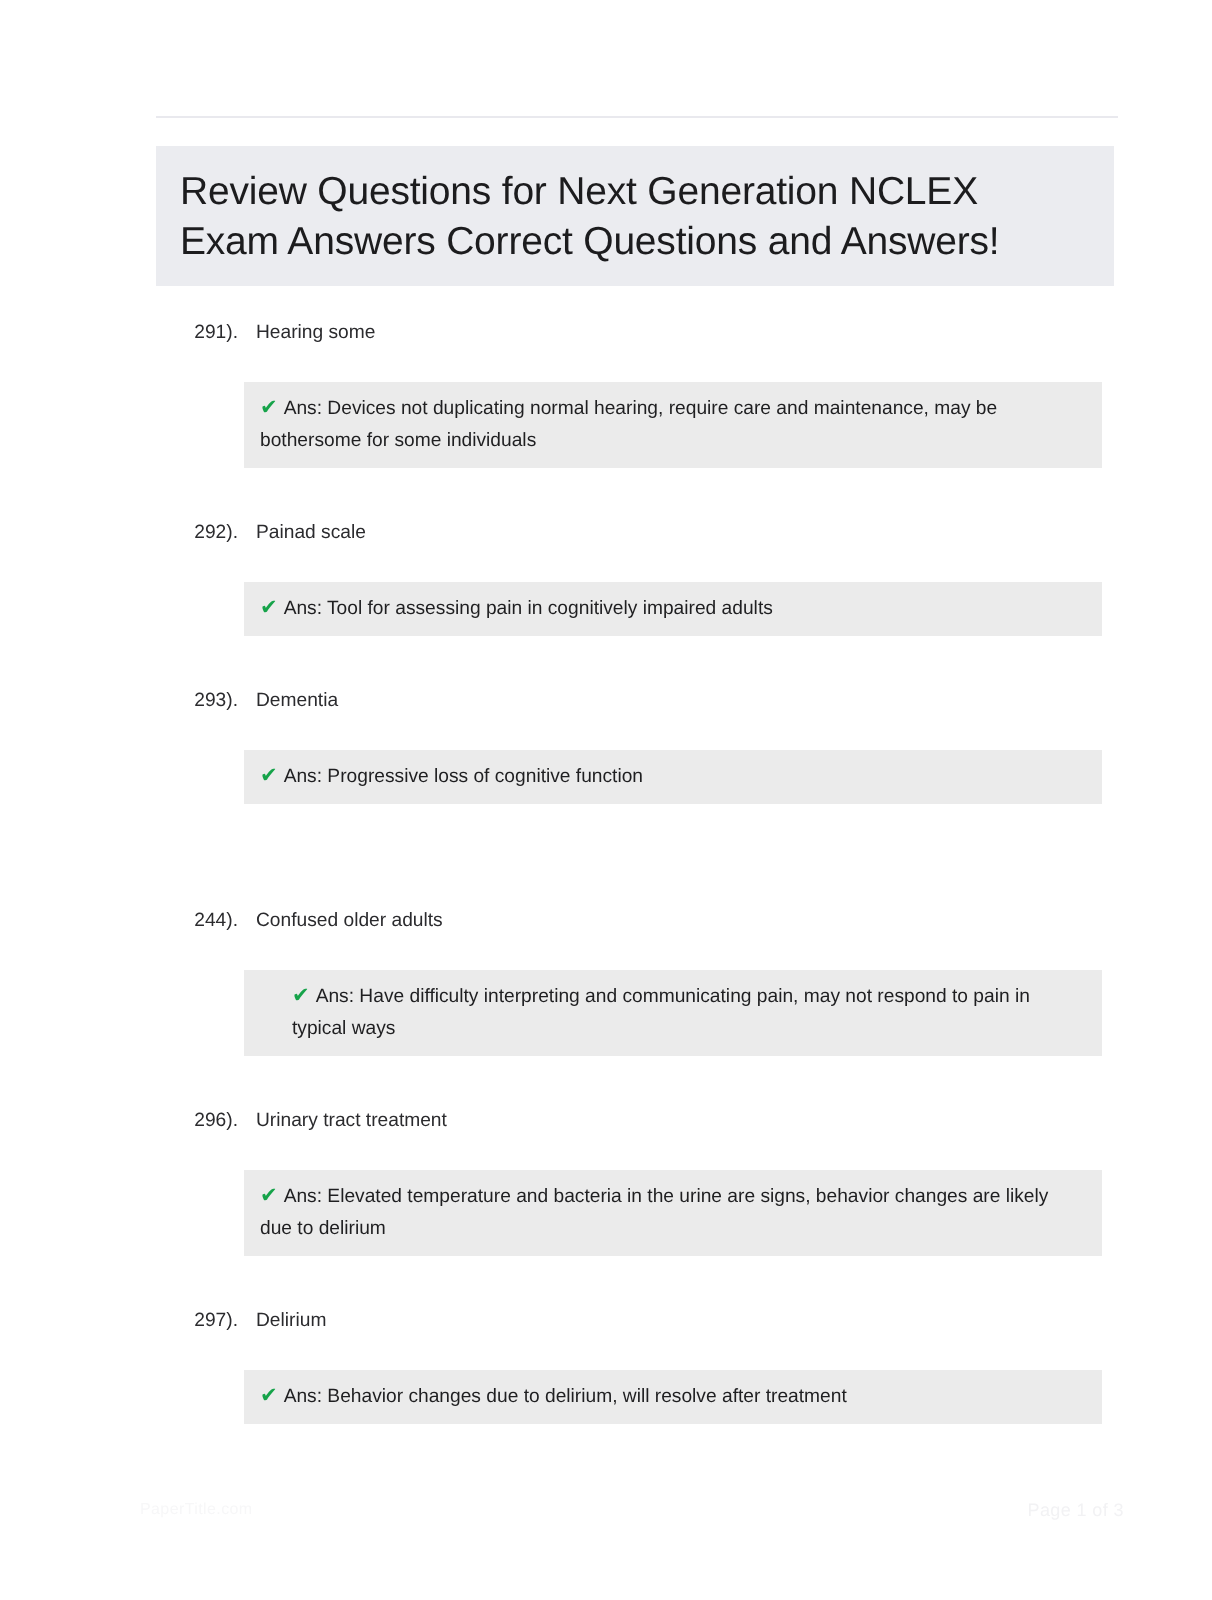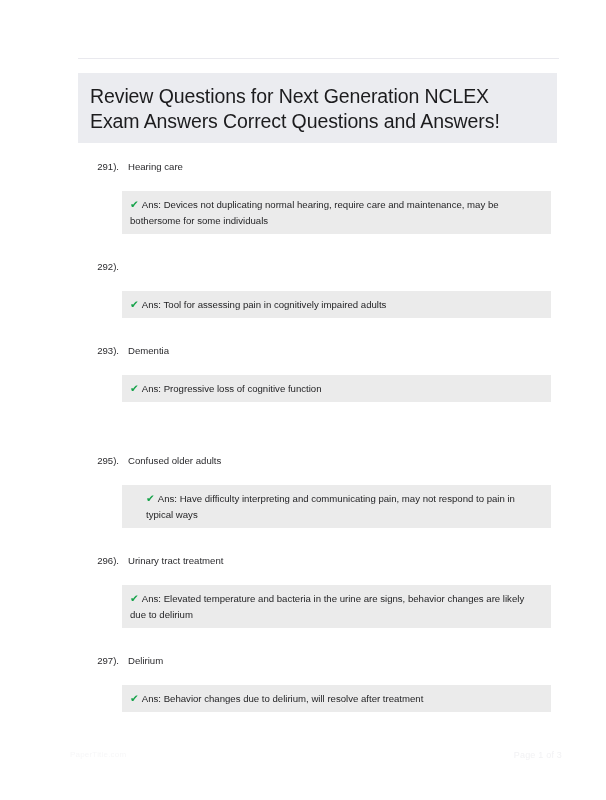--- a/index.html
+++ b/index.html
@@ -148,50 +148,51 @@
   <div class="top-rule"></div>
 
   <div class="title-banner" style="background: rgb(235, 236, 240);">
     <div class="title-text">Review Questions for Next Generation NCLEX Exam Answers Correct Questions and Answers!</div>
   </div>
 
   <div class="content" id="question-list">
       <div class="qa-item">
         <div class="q-row">
           <div class="q-number">291).</div>
-          <div class="q-text">Hearing care</div>
+          <div class="q-text">Hearing some</div>
         </div>
         <div class="ans-box" style="background: rgb(235, 235, 235);">
           <div class="ans-line"><span class="check-icon" style="color: rgb(22, 163, 74);">✔</span><span>Ans: Devices not duplicating normal hearing, require care and maintenance, may be bothersome for some individuals</span></div>
         </div>
       </div>
       <div class="gap-after"></div>
       <div class="qa-item">
         <div class="q-row">
           <div class="q-number">292).</div>
+          <div class="q-text">Painad scale</div>
         </div>
         <div class="ans-box" style="background: rgb(235, 235, 235);">
           <div class="ans-line"><span class="check-icon" style="color: rgb(22, 163, 74);">✔</span><span>Ans: Tool for assessing pain in cognitively impaired adults</span></div>
         </div>
       </div>
       <div class="gap-after"></div>
       <div class="qa-item">
         <div class="q-row">
           <div class="q-number">293).</div>
           <div class="q-text">Dementia</div>
         </div>
         <div class="ans-box" style="background: rgb(235, 235, 235);">
           <div class="ans-line"><span class="check-icon" style="color: rgb(22, 163, 74);">✔</span><span>Ans: Progressive loss of cognitive function</span></div>
         </div>
       </div>
       <div class="gap-after"></div>
       <div class="gap-after"></div>
       <div class="qa-item">
         <div class="q-row">
-          <div class="q-number">295).</div>
+          <div class="q-number">244).</div>
           <div class="q-text">Confused older adults</div>
         </div>
         <div class="ans-box" style="background: rgb(235, 235, 235); padding-left: 24px;">
           <div class="ans-line"><span class="check-icon" style="color: rgb(22, 163, 74);">✔</span><span>Ans: Have difficulty interpreting and communicating pain, may not respond to pain in typical ways</span></div>
         </div>
       </div>
       <div class="gap-after"></div>
       <div class="qa-item">
         <div class="q-row">
           <div class="q-number">296).</div>

